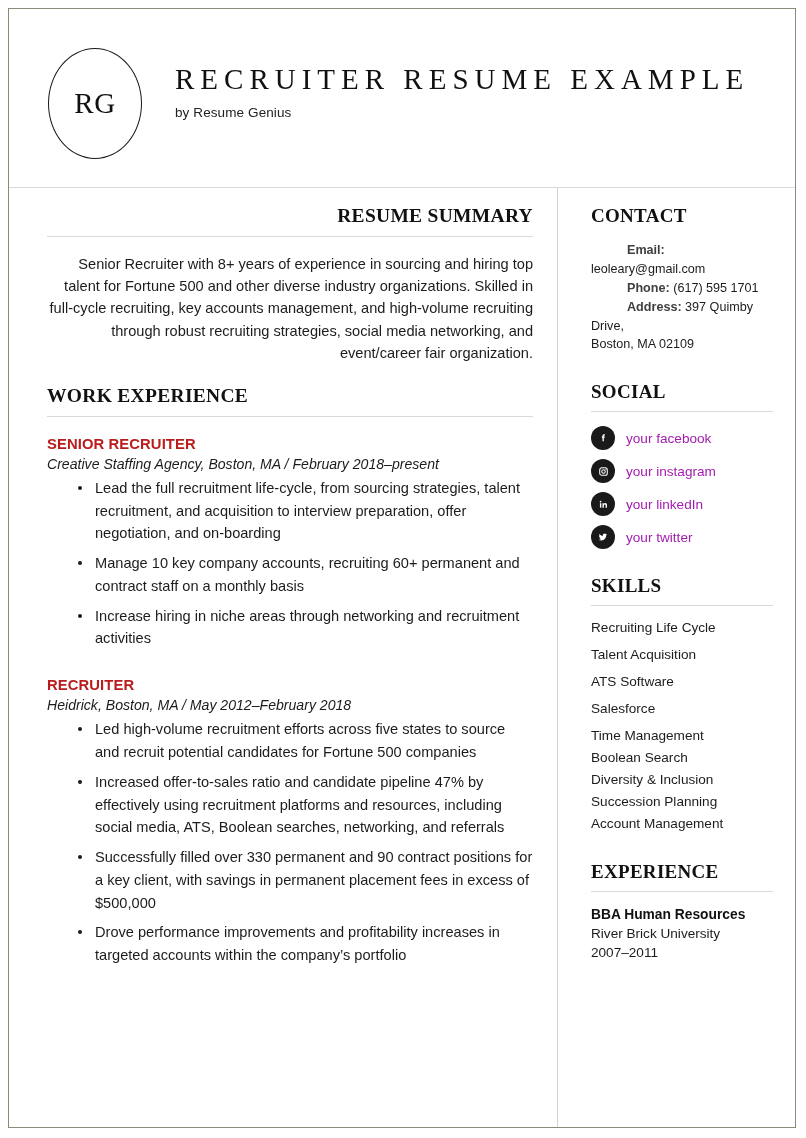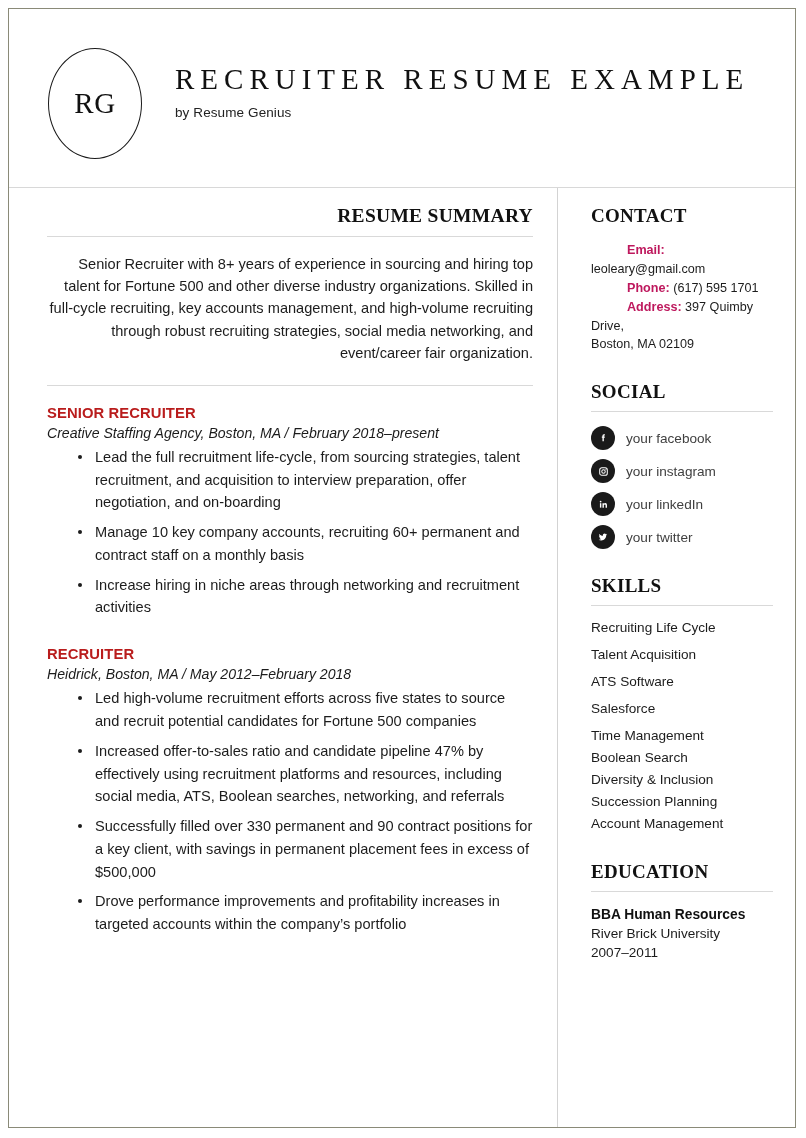--- a/index.html
+++ b/index.html
@@ -172,21 +172,21 @@
     height: 1px;
     background: #d9d9d9;
     margin-top: 8px;
   }
   .contact-block {
     margin-top: 14px;
     font-size: 12.6px;
     line-height: 1.5;
     color: #1c1c1c;
   }
-  .contact-line b { color: #be185d; padding-left: 36px; }
+  .contact-line b { color: #404040; padding-left: 36px; }
 
   .social-list { margin-top: 14px; }
   .social-row {
     display: flex;
     align-items: center;
     margin-bottom: 9px;
   }
   .social-badge {
     width: 24px;
     height: 24px;
@@ -194,21 +194,21 @@
     background: #1a1a1a;
     display: flex;
     align-items: center;
     justify-content: center;
     flex: 0 0 auto;
   }
   .social-badge svg { display: block; }
   .social-label {
     margin-left: 11px;
     font-size: 13.6px;
-    color: #404040;
+    color: #a21caf;
   }
 
   .skills-list { margin-top: 14px; }
   .skill-item {
     font-size: 13.6px;
     color: #1c1c1c;
     margin-bottom: 12px;
   }
   .skill-item.tight { margin-bottom: 7px; }
 
@@ -252,20 +252,21 @@
 
     <div class="col-main">
 
       <div class="summary-block">
         <div class="sec-head">RESUME SUMMARY</div>
         <div class="sec-rule"></div>
         <div class="summary-text" style="margin-top:16px">Senior Recruiter with 8+ years of experience in sourcing and hiring top talent for Fortune 500 and other diverse industry organizations. Skilled in full-cycle recruiting, key accounts management, and high-volume recruiting through robust recruiting strategies, social media networking, and event/career fair organization.</div>
       </div>
 
       <div class="workexp-head-wrap">
+        <div class="sec-head">WORK EXPERIENCE</div>
         <div class="sec-rule"></div>
 
         <div class="job">
           <div class="job-title">SENIOR RECRUITER</div>
           <div class="job-meta">Creative Staffing Agency, Boston, MA  /  February 2018–present</div>
           <ul class="bullets">
             <li>Lead the full recruitment life-cycle, from sourcing strategies, talent recruitment, and acquisition to interview preparation, offer negotiation, and on-boarding</li>
             <li>Manage 10 key company accounts, recruiting 60+ permanent and contract staff on a monthly basis</li>
             <li>Increase hiring in niche areas through networking and recruitment activities</li>
           </ul>
@@ -364,21 +365,21 @@
           <div class="skill-item">Salesforce</div>
           <div class="skill-item tight">Time Management</div>
           <div class="skill-item tight">Boolean Search</div>
           <div class="skill-item tight">Diversity &amp; Inclusion</div>
           <div class="skill-item tight">Succession Planning</div>
           <div class="skill-item tight">Account Management</div>
         </div>
       </div>
 
       <div class="edu-head-wrap">
-        <div class="sec-head-side">EDUCATION</div>
+        <div class="sec-head-side">EXPERIENCE</div>
         <div class="side-rule"></div>
         <div class="edu-block">
           <div class="edu-degree">BBA Human Resources</div>
           <div class="edu-school">River Brick University</div>
           <div class="edu-years">2007–2011</div>
         </div>
       </div>
 
     </div>
   </div>

